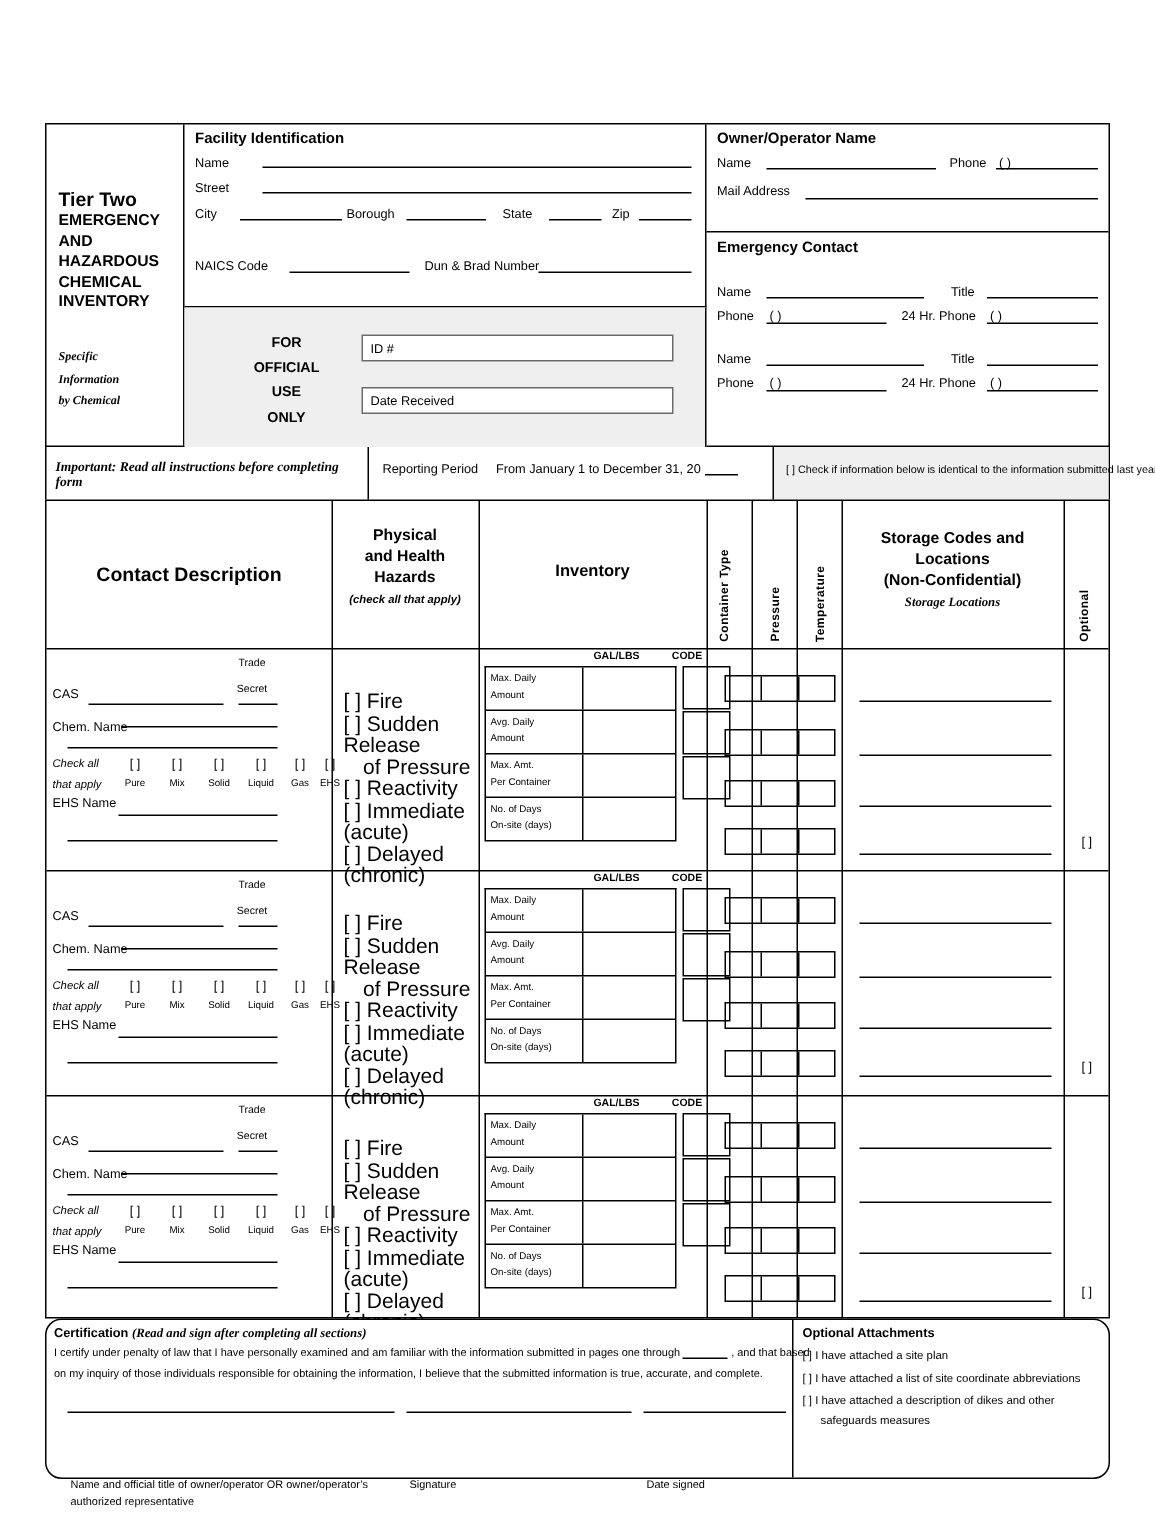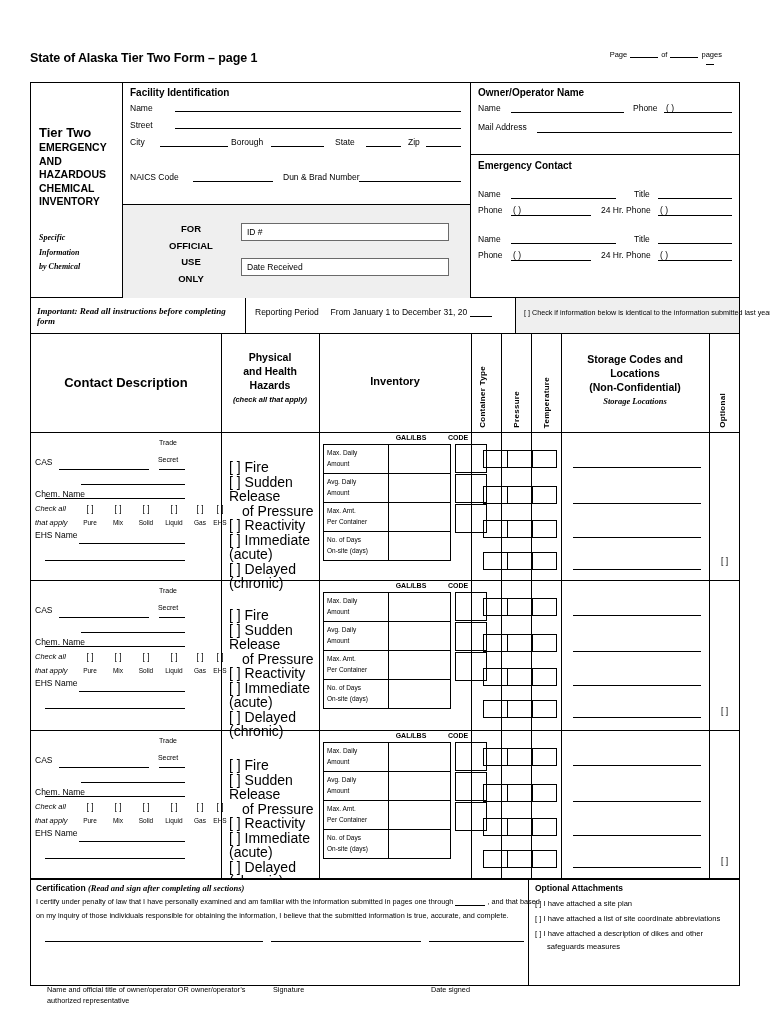--- a/index.html
+++ b/index.html
@@ -69,21 +69,21 @@
   .vert { writing-mode:vertical-rl; transform:rotate(180deg); font-size:8px; font-weight:bold;
           letter-spacing:0.3px; }
 
   .rowsec { position:absolute; left:0; right:0; }
 
   
   .cd { position:absolute; left:0; top:0; width:190px; height:100%; font-size:8.5px; }
   .cd .trade { position:absolute; left:120px; top:7px; font-size:7px; text-align:center; width:34px;}
   .cd .secret{ position:absolute; left:120px; top:24px; font-size:7px; text-align:center; width:34px;}
   .cd .cas   { position:absolute; left:4px; top:25px; }
-  .cd .cname { position:absolute; left:4px; top:57px; }
+  .cd .cname { position:absolute; left:4px; top:47px; }
   .cd .chk   { position:absolute; left:4px; top:72px; font-size:7.5px; font-style:italic;}
   .cd .chk2  { position:absolute; left:4px; top:86px; font-size:7.5px; font-style:italic;}
   .cd .ehs   { position:absolute; left:4px; top:98px; font-size:8.5px;}
   .cd .bk    { position:absolute; font-size:8.5px; text-align:center; }
   .cd .bkl   { position:absolute; font-size:6.5px; text-align:center; }
 
   
   .hz { position:absolute; left:190px; top:0; width:98px; height:100%; font-size:14px; line-height:14.5px;
         padding:28px 0 0 8px; }
 
@@ -99,44 +99,37 @@
 
   
   .cpt { position:absolute; top:0; height:100%; }
   .triple { position:absolute; width:74px; height:18px; border:1.3px solid #000; display:flex; }
   .triple div { flex:1; border-right:1.3px solid #000; }
   .triple div:last-child { border-right:none; }
   .storline { position:absolute; border-bottom:1.4px solid #000; }
   .optchk { position:absolute; font-size:8.5px; }
 
   
-  #bottom { left:30px; top:879px; width:710px; height:107px; }
+  #bottom { left:30px; top:879px; width:710px; height:107px;border-radius:11px; }
   #cert { position:absolute; left:0; top:0; width:498px; height:100%; border-right:1.6px solid #000; }
   #cert .h { position:absolute; left:5px; top:3px; font-size:8.5px; font-weight:bold;}
   #cert .h i { font-family:"Liberation Serif", serif; font-weight:bold; }
   #cert .p1 { position:absolute; left:5px; top:17px; font-size:7.3px; white-space:nowrap;}
   #cert .p2 { position:absolute; left:5px; top:31px; font-size:7.3px; white-space:nowrap;}
   #cert .sigline { position:absolute; border-bottom:1.2px solid #000; top:61px; }
   #cert .siglab { position:absolute; top:64px; font-size:7.3px; line-height:11px;margin-top:40px;}
   #opt { position:absolute; left:498px; top:0; right:0; height:100%; }
   #opt .h { position:absolute; left:6px; top:3px; font-size:8.5px; font-weight:bold;}
   #opt .li { position:absolute; left:6px; font-size:7.6px; line-height:11px; white-space:nowrap;}
 </style>
 </head>
 <body>
 
 <div class="page">
 
-  <div class="titlebar">
-    <span class="form-title">State of Alaska Tier Two Form – page 1</span>
-    <span class="page-of">
-      <span>Page</span><span class="ul"></span><span>of</span><span class="ul"></span><span>pages</span>
-      <span class="tick"></span>
-    </span>
-  </div>
 
   <div class="box" id="hdrblock">
 
     <div id="tiertwo">
       <div class="t2">Tier Two</div>
       <div class="cap">
         <div>EMERGENCY</div>
         <div>AND</div>
         <div>HAZARDOUS</div>
         <div>CHEMICAL</div>

